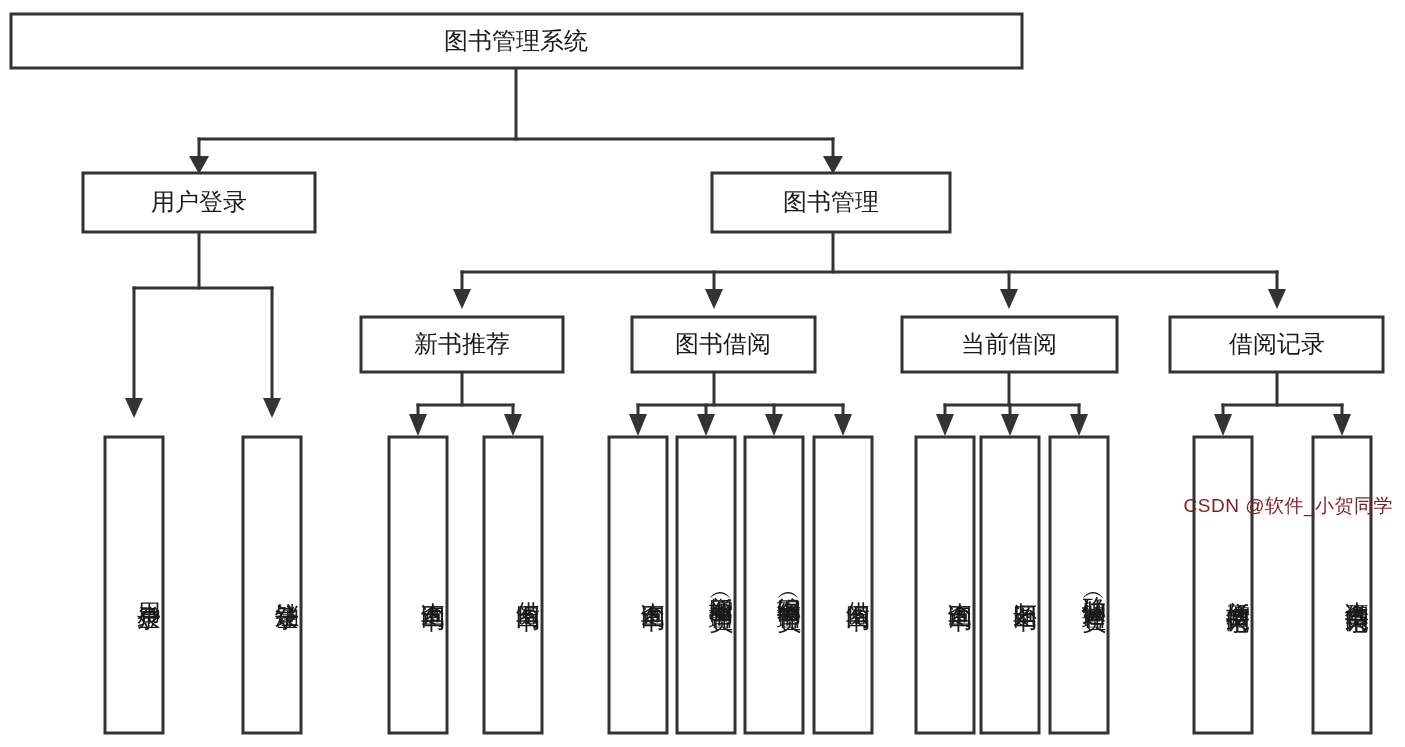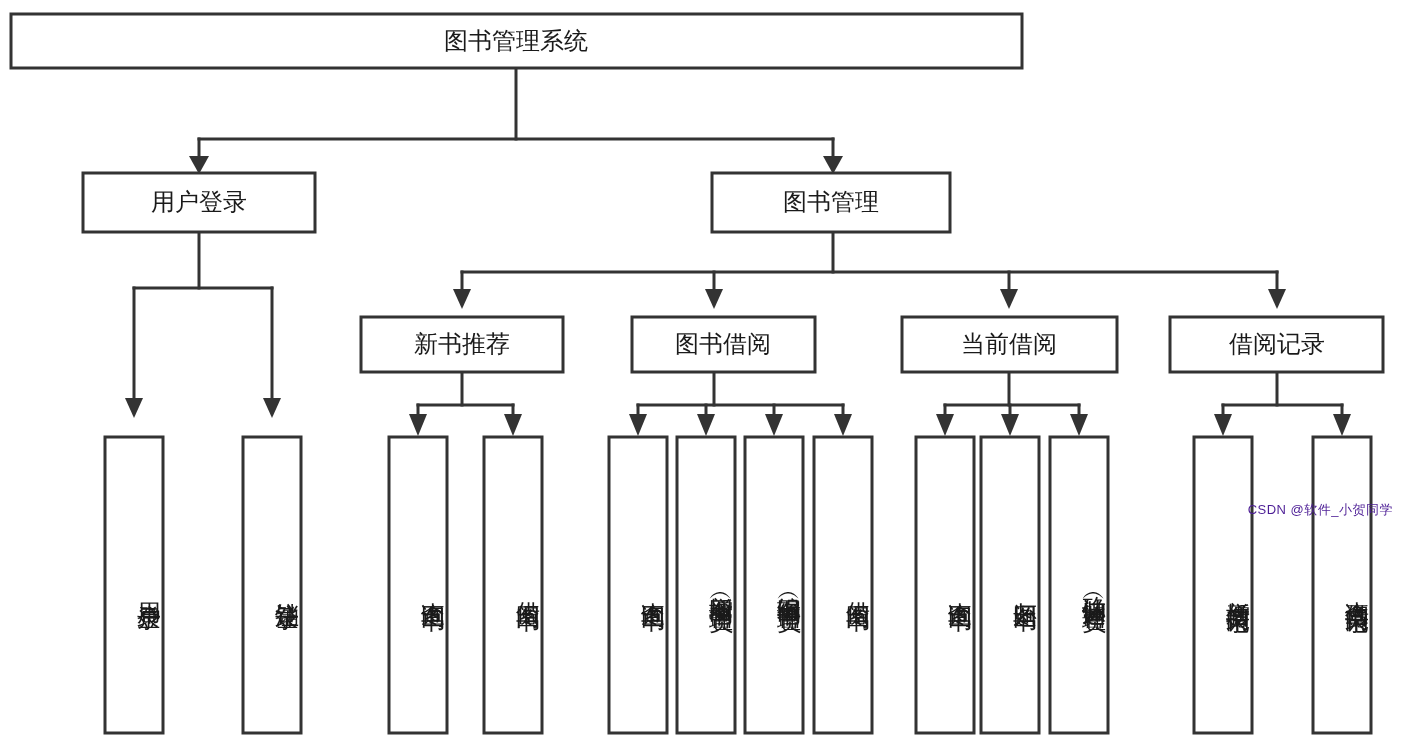--- a/index.html
+++ b/index.html
@@ -60,22 +60,22 @@
     letter-spacing: 2px;
     white-space: nowrap;
     text-align: center;
     pointer-events: none;
   }
   .watermark {
     position: absolute;
     right: 12px;
     bottom: 8px;
     font-family: "Liberation Sans", "DejaVu Sans", sans-serif;
-    font-size: 13px;
-    color: #4c1d95;
+    font-size: 19px;
+    color: #7f1d1d;
     white-space: nowrap;
     letter-spacing: 0.5px;
   }
 </style>
 </head>
 <body>
 
 <div id="diagram-root">
 
   <svg class="diagram" viewBox="0 0 1405 747">

